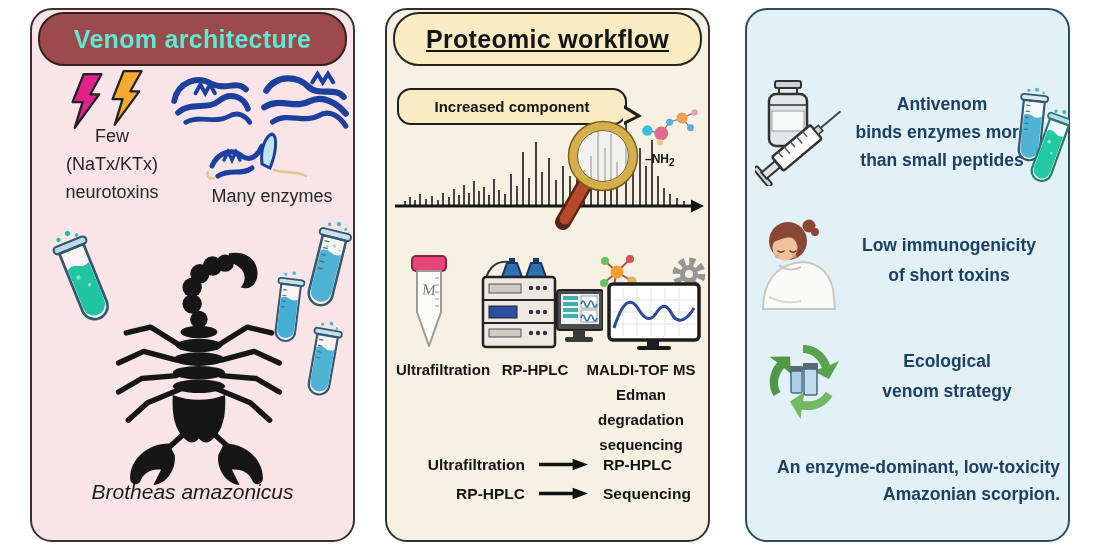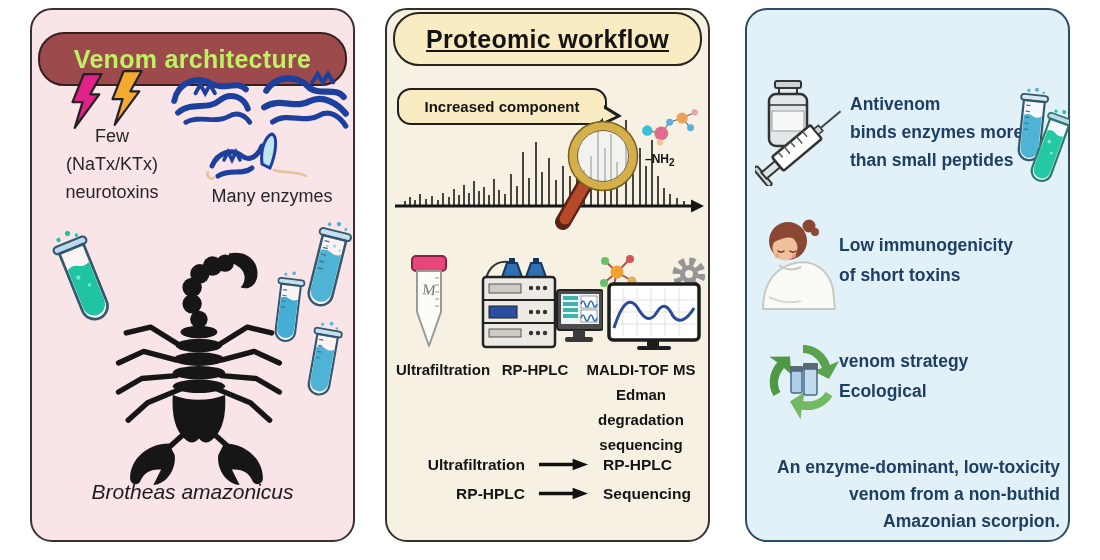--- a/index.html
+++ b/index.html
@@ -8,48 +8,48 @@
   .abs{position:absolute;}
   svg{display:block;}
 
   .panel{position:absolute;top:8px;width:325px;height:534px;border-radius:22px;box-sizing:border-box;}
   #panel-venom{left:30px;background:var(--venom-panel-bg,#f9e4e8);border:2px solid #3d3030;}
   #panel-workflow{left:385px;background:var(--workflow-panel-bg,#f6f1e2);border:2px solid #33312b;}
   #panel-messages{left:745px;background:var(--messages-panel-bg,#e1f1f7);border:2px solid #2c4c66;}
 
   .panel-header{position:absolute;top:2px;left:6px;right:6px;height:50px;border-radius:26px;
     display:flex;align-items:center;justify-content:center;font-size:25px;font-weight:700;letter-spacing:.3px;}
-  #panel-venom .panel-header{background:var(--venom-header-bg,#9c4a4c);border:2px solid #35201f;color:#bef264;margin-top:20px;}
+  #panel-venom .panel-header{background:var(--venom-header-bg,#9c4a4c);border:2px solid #35201f;color:#5eead4;}
   #panel-workflow .panel-header{background:var(--workflow-header-bg,#f9ecc3);border:2px solid #26241c;color:#141414;text-decoration:underline;}
   #panel-messages .panel-header{background:var(--messages-header-bg,#5aa0d2);border:2px solid #23445f;color:#ffffff;}
 
   .line{display:block;}
 
   
   .venom-text{font-size:18px;color:#262626;text-align:center;line-height:28px;}
   .species{font-style:italic;font-size:21px;color:#1c1c1c;text-align:center;width:100%;}
 
   
   .bubble{position:absolute;left:10px;top:78px;width:186px;background:var(--workflow-header-bg,#f9ecc3);
-    border:2.5px solid #1e1e1e;border-radius:14px;padding:6px 10px;text-align:center;
+    border:2.5px solid #1e1e1e;border-radius:14px;padding:6px 20px;text-align:center;
     font-size:15px;font-weight:600;color:#141414;line-height:21px;}
   .bubble-tail-border{position:absolute;right:-17px;top:15px;width:0;height:0;
     border-top:11px solid transparent;border-bottom:9px solid transparent;border-left:18px solid #1e1e1e;}
   .bubble-tail-fill{position:absolute;right:-11px;top:18px;width:0;height:0;
     border-top:8px solid transparent;border-bottom:6px solid transparent;border-left:13px solid #f9ecc3;}
   .wf-label{font-size:15px;font-weight:600;color:#141414;text-align:center;line-height:25px;}
   .nh2{font-size:12px;font-weight:600;color:#141414;}
   .flow-wrap{position:absolute;left:18px;top:440px;width:290px;}
   .flow-row{display:flex;align-items:center;height:29px;font-size:15.5px;font-weight:700;color:#141414;}
   .flow-from{width:120px;text-align:right;}
   .flow-to{text-align:left;padding-left:2px;}
   .flow-arrow{margin:0 12px;}
 
   
-  .msg-text{font-size:17.5px;font-weight:600;color:var(--messages-text,#1c3f63);text-align:left;line-height:28px;}
+  .msg-text{font-size:17.5px;font-weight:600;color:var(--messages-text,#1c3f63);text-align:center;line-height:28px;}
   .conclusion{position:absolute;left:8px;right:8px;top:444px;font-size:17.5px;font-weight:600;
     color:var(--messages-text,#1c3f63);text-align:right;line-height:27px;}
 </style>
 </head>
 <body>
 
 <div id="canvas">
 
   <div class="panel" id="panel-venom">
     <div class="panel-header">
@@ -389,24 +389,23 @@
         <g transform="rotate(240 40 42)">
           <path d="M40 8 C54 8 64 18 67 28 L76 24 L66 42 L50 34 L59 31 C55 21 48 16 40 16 Z" fill="#4f9846"></path>
         </g>
       </g>
       <rect x="27" y="29" width="13" height="6" rx="1" fill="#5a6a74"></rect>
       <rect x="28" y="34" width="11" height="22" rx="2" fill="#aecfe8" stroke="#4a6a84" stroke-width="1.5"></rect>
       <rect x="40" y="26" width="15" height="7" rx="1" fill="#5a6a74"></rect>
       <rect x="41" y="32" width="13" height="26" rx="2" fill="#c2dcee" stroke="#4a6a84" stroke-width="1.5"></rect>
     </svg>
     <div class="abs msg-text" style="left:92px;top:336px;width:216px;line-height:30px">
+      <span class="line">Ecological</span>
       <span class="line">venom strategy</span>
-      <span class="line">Ecological</span>
     </div>
 
     <div class="conclusion">
       <span class="line">An enzyme-dominant, low-toxicity</span>
-      <span class="line">venom from a non-buthid</span>
       <span class="line">Amazonian scorpion.</span>
     </div>
   </div>
 
 </div>
 
 </body></html>

